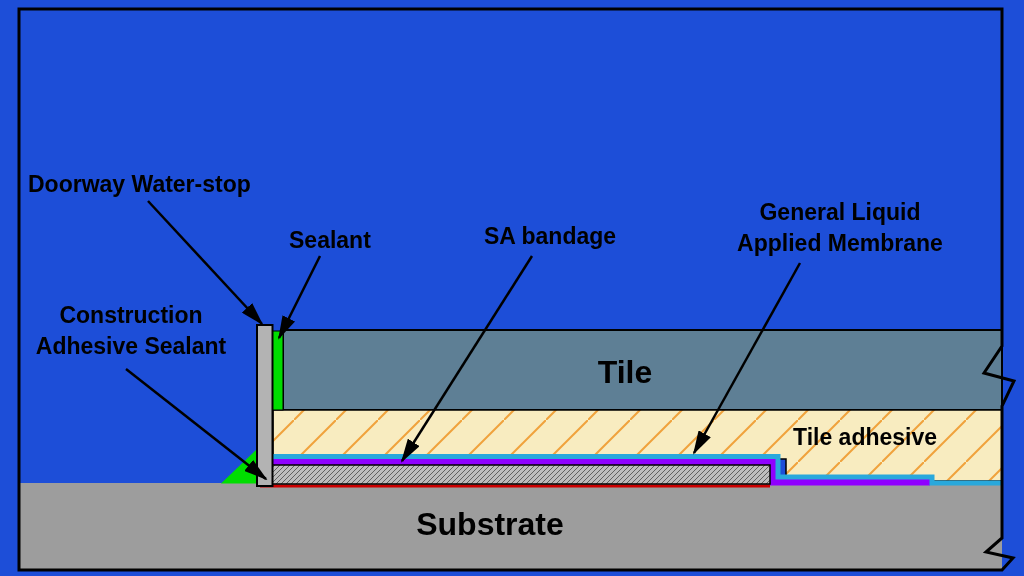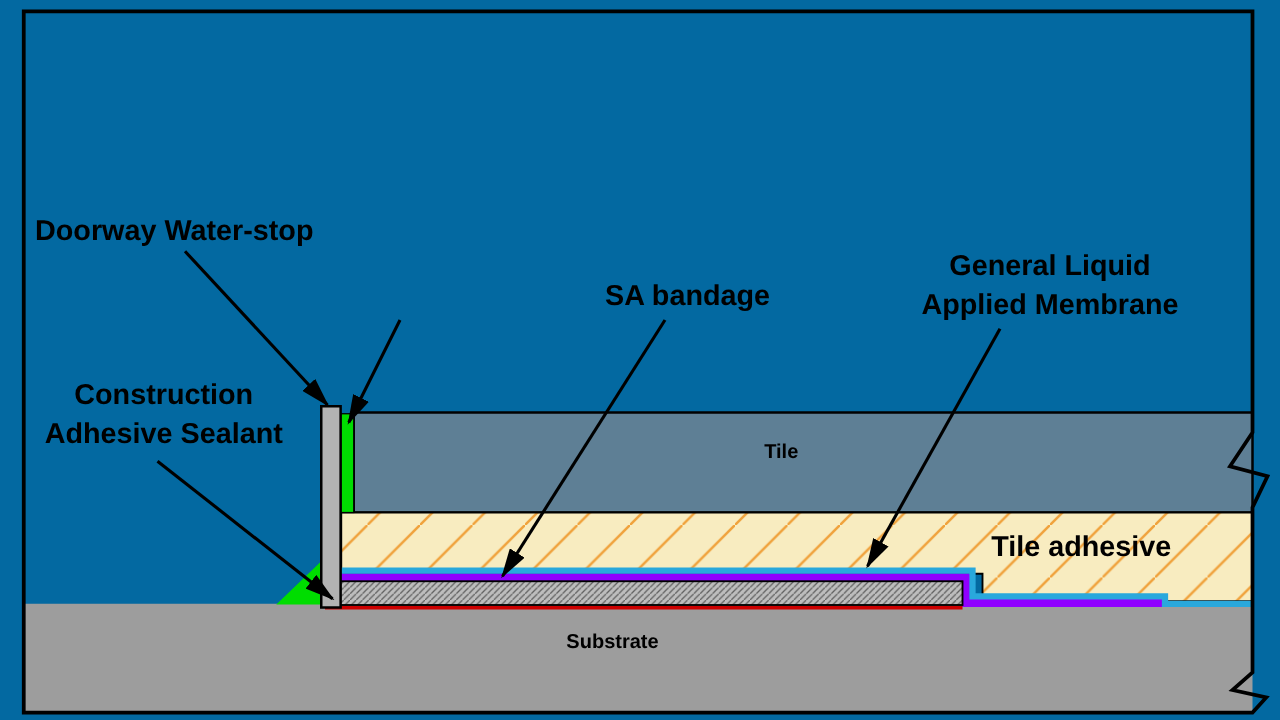--- a/index.html
+++ b/index.html
@@ -1,26 +1,26 @@
 <!DOCTYPE html>
 <html><head>
 <meta charset="utf-8">
 <style>
   html,body { margin:0; padding:0; background:#fff; }
   .stage {
-    position:relative; width:1024px; height:576px; background:#0369a1;
+    position:relative; width:1024px; height:576px; background:#1d4ed8;
     overflow:hidden; font-family:"Liberation Sans","DejaVu Sans",sans-serif;
   }
   .stage svg { position:absolute; left:0; top:0; }
   .lbl {
     position:absolute; font-weight:700; color:#000;
     white-space:nowrap; line-height:1.35;
   }
   .fs23 { font-size:23px; }
-  .fs24 { font-size:16px; }
+  .fs24 { font-size:32px; }
   .center { text-align:center; }
 </style>
 </head>
 <body>
 
 <div class="stage">
 
   <svg width="1024" height="576" viewBox="0 0 1024 576">
     <defs>
       <marker id="arrow" markerUnits="userSpaceOnUse" markerWidth="24" markerHeight="14" refX="22" refY="7" orient="auto">
@@ -61,20 +61,21 @@
       <line x1="148" y1="201" x2="262" y2="324" marker-end="url(#arrow)"></line>
       <line x1="320" y1="256" x2="279" y2="338" marker-end="url(#arrow)"></line>
       <line x1="532" y1="256" x2="402" y2="461" marker-end="url(#arrow)"></line>
       <line x1="800" y1="263" x2="694" y2="453" marker-end="url(#arrow)"></line>
       <line x1="126" y1="369" x2="266" y2="479" marker-end="url(#arrow)"></line>
     </g>
   </svg>
 
   <div class="lbl fs23" style="left:28px;top:169px">Doorway Water-stop</div>
 
+  <div class="lbl fs23" style="left:289px;top:225px">Sealant</div>
 
   <div class="lbl fs23" style="left:484px;top:221px">SA bandage</div>
 
   <div class="lbl fs23 center" style="left:700px;top:197px;width:280px">
     <div>General Liquid</div>
     <div>Applied Membrane</div>
   </div>
 
   <div class="lbl fs23 center" style="left:14px;top:300px;width:234px">
     <div>Construction</div>

